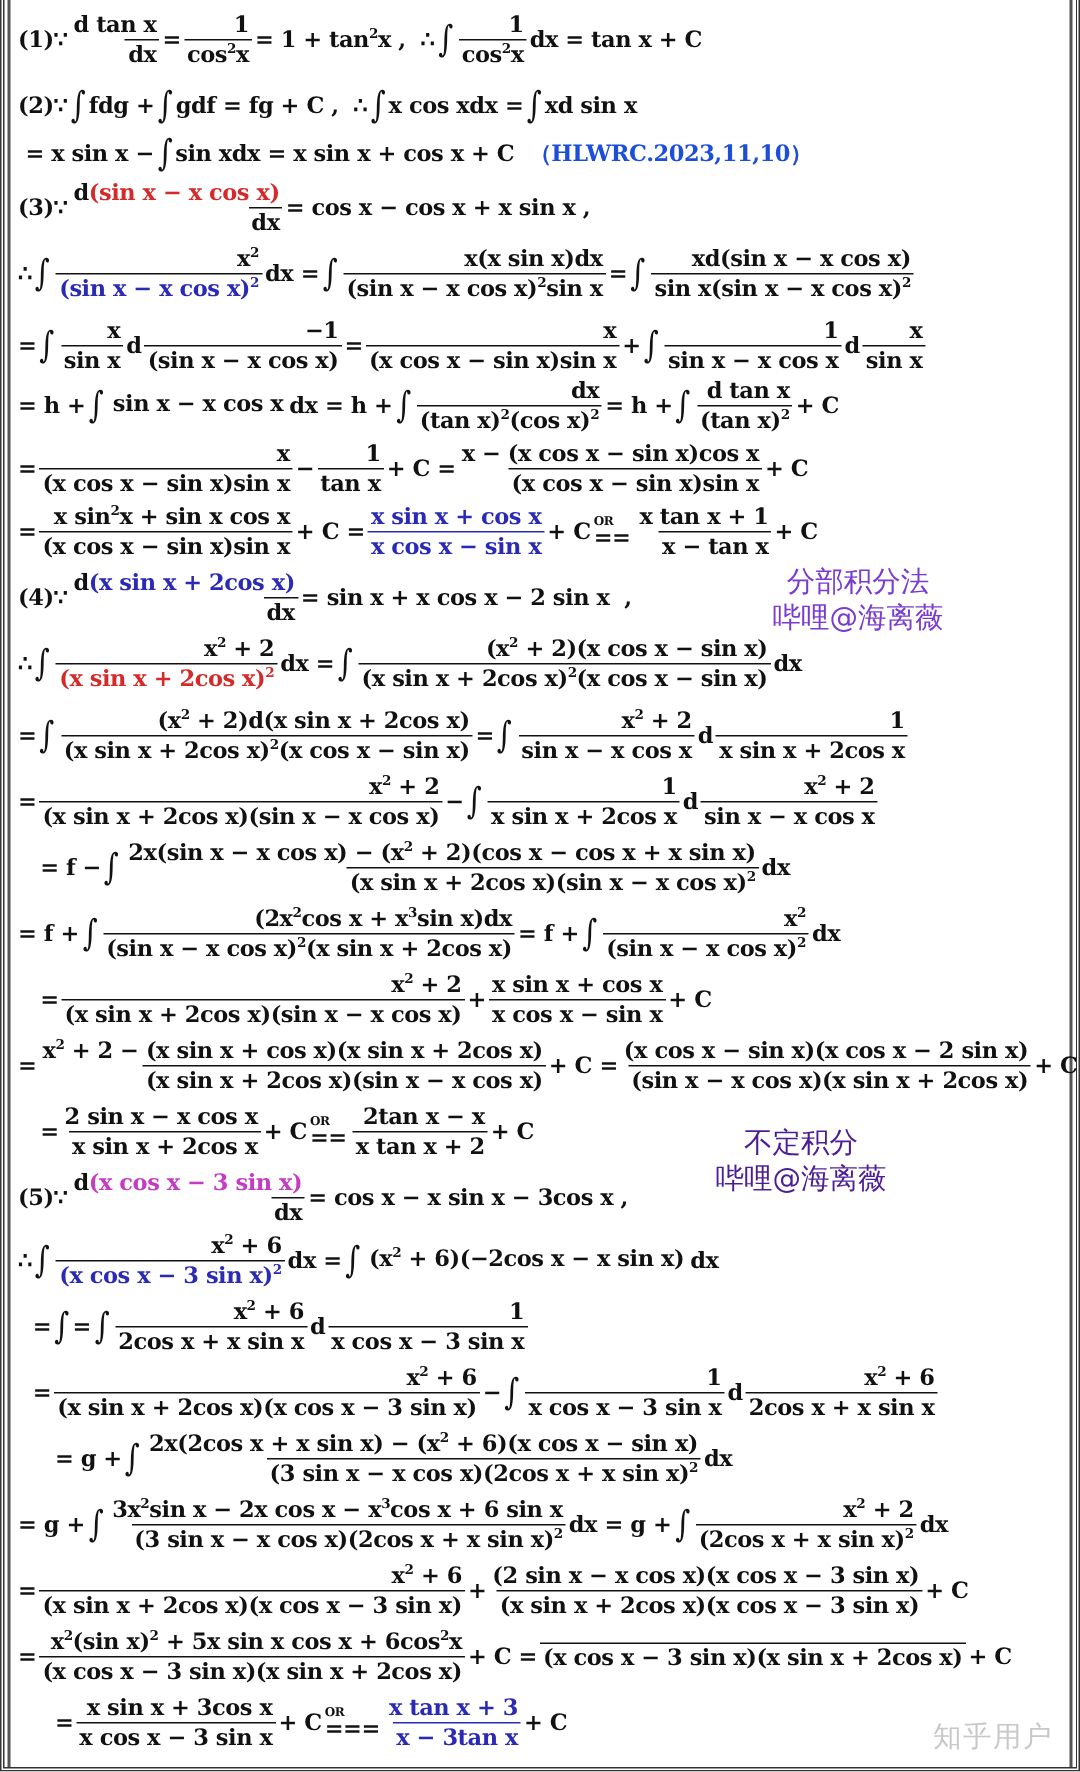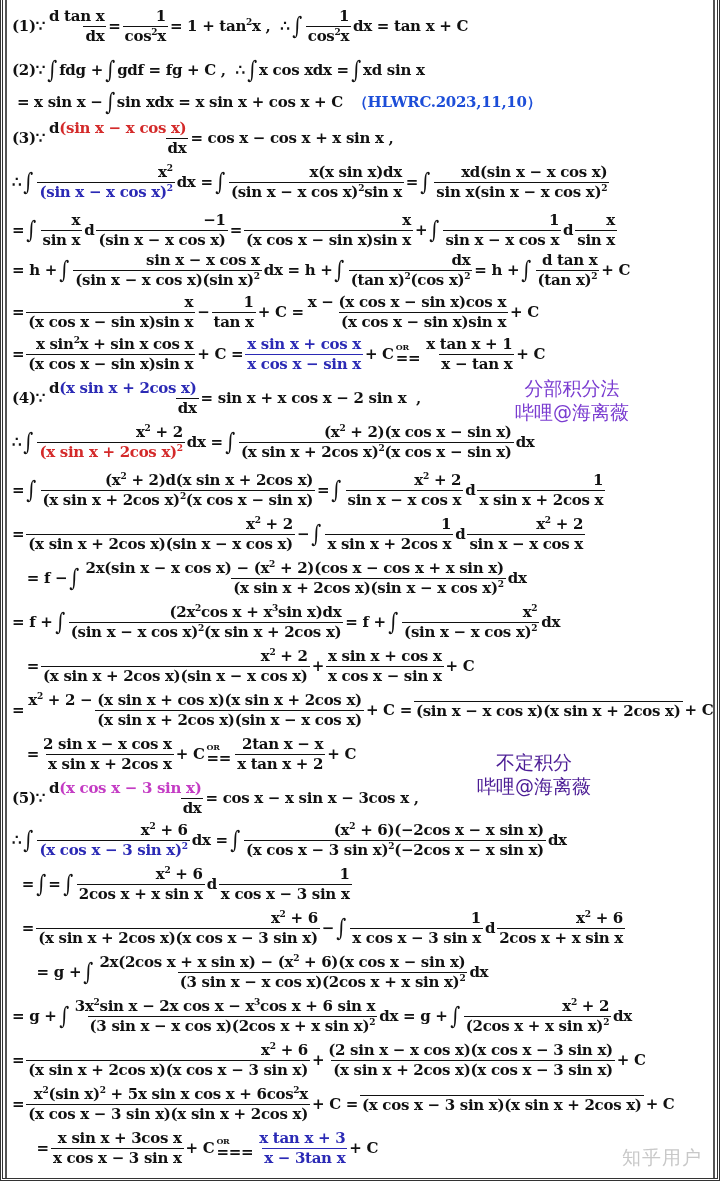--- a/index.html
+++ b/index.html
@@ -151,21 +151,20 @@
     <span class="frac">
         <span class="num">x</span>
         <span class="den">sin x</span>
       </span>
   </div>
   <div class="line" style="top:248px">
     <span class="t">= h +</span>
       <span class="int">∫</span>
     <span class="frac">
         <span class="num">sin x − x cos x</span>
-        <span class="den">(sin x − x cos x)(sin x)<sup>2</sup></span>
       </span>
     <span class="t">dx = h +</span>
       <span class="int">∫</span>
     <span class="frac">
         <span class="num">dx</span>
         <span class="den">(tan x)<sup>2</sup>(cos x)<sup>2</sup></span>
       </span>
     <span class="t">= h +</span>
       <span class="int">∫</span>
     <span class="frac">
@@ -313,20 +312,21 @@
     <span class="t">+ C</span>
   </div>
   <div class="line" style="top:688px">
     <span class="t">=</span>
     <span class="frac">
         <span class="num">x<sup>2</sup> + 2 − (x sin x + cos x)(x sin x + 2cos x)</span>
         <span class="den">(x sin x + 2cos x)(sin x − x cos x)</span>
       </span>
     <span class="t">+ C =</span>
     <span class="frac">
+        <span class="num">(x cos x − sin x)(x cos x − 2 sin x)</span>
         <span class="den">(sin x − x cos x)(x sin x + 2cos x)</span>
       </span>
     <span class="t">+ C</span>
   </div>
   <div class="line" style="top:732px">
     <span class="t">&nbsp;&nbsp;&nbsp;=</span>
     <span class="frac">
         <span class="num">2 sin x − x cos x</span>
         <span class="den">x sin x + 2cos x</span>
       </span>
@@ -354,21 +354,20 @@
     <span class="t">∴</span>
       <span class="int">∫</span>
     <span class="frac">
         <span class="num">x<sup>2</sup> + 6</span>
         <span class="den blue">(x cos x − 3 sin x)<sup>2</sup></span>
       </span>
     <span class="t">dx =</span>
       <span class="int">∫</span>
     <span class="frac">
         <span class="num">(x<sup>2</sup> + 6)(−2cos x − x sin x)</span>
-        <span class="den">(x cos x − 3 sin x)<sup>2</sup>(−2cos x − x sin x)</span>
       </span>
     <span class="t">dx</span>
   </div>
   <div class="line" style="top:862px">
     <span class="t">&nbsp;&nbsp;=</span>
       <span class="int">∫</span>
     <span class="t">=</span>
       <span class="int">∫</span>
     <span class="frac">
         <span class="num">x<sup>2</sup> + 6</span>

